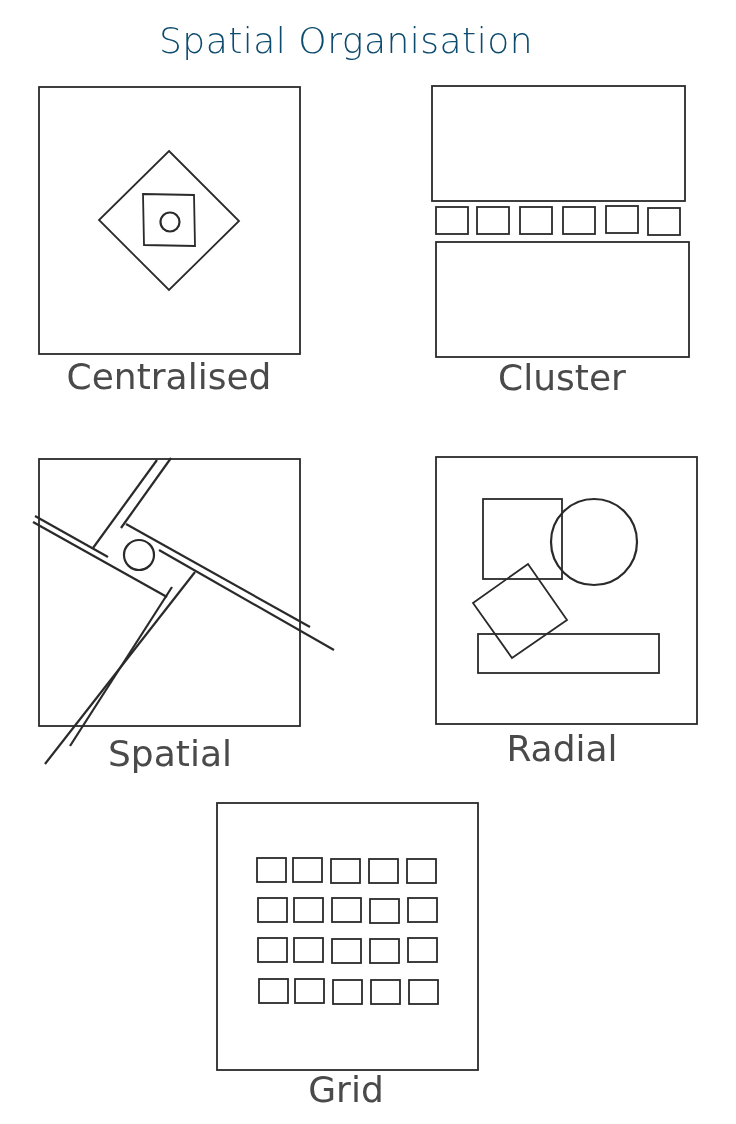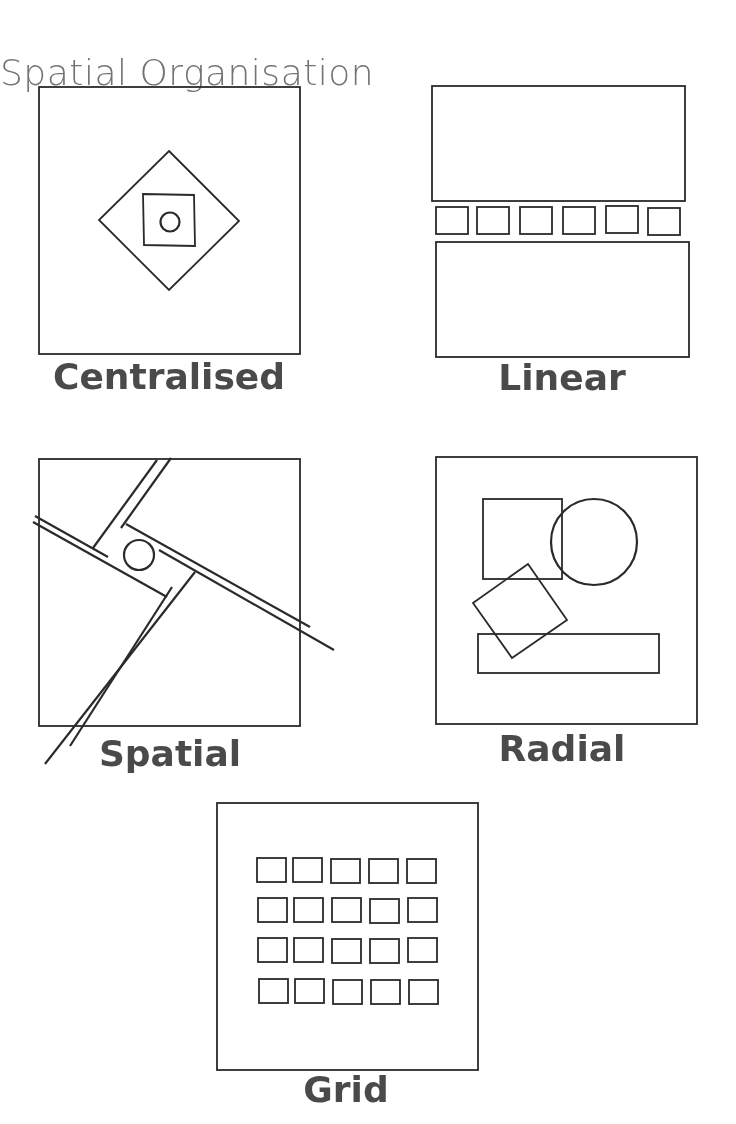--- a/index.html
+++ b/index.html
@@ -1,24 +1,24 @@
 <!DOCTYPE html>
 <html><head>
   <meta charset="utf-8">
   <style>
     html, body { margin: 0; padding: 0; background: #ffffff; }
     body { width: 736px; height: 1124px; position: relative; overflow: hidden; }
     .title {
       position: absolute; left: 0; top: 20px; width: 692px;
-      font-family: "DejaVu Sans", sans-serif;
-      font-weight: 200; font-size: 36px; color: #737373; letter-spacing: 0.5px; margin-top: 32px;
+      text-align: center; font-family: "DejaVu Sans", sans-serif;
+      font-weight: 200; font-size: 36px; color: #0c4a6e; letter-spacing: 0.5px;
     }
     .label {
       position: absolute; font-family: "DejaVu Sans", sans-serif;
-      font-weight: 700; font-size: 36px; color: #4a4a4a; text-align: center;
+      font-weight: 400; font-size: 36px; color: #4a4a4a; text-align: center;
       width: 300px;
     }
     svg.canvas { position: absolute; left: 0; top: 0; }
     .s { fill: none; stroke: #2a2a2a; stroke-width: 1.8; }
     .st { fill: none; stroke: #2a2a2a; stroke-width: 2.2; }
   </style>
 </head>
 <body>
 
 <div class="title">Spatial Organisation</div>
@@ -88,16 +88,16 @@
       <rect class="s" x="259" y="979" width="29" height="24"></rect>
       <rect class="s" x="295" y="979" width="29" height="24"></rect>
       <rect class="s" x="333" y="980" width="29" height="24"></rect>
       <rect class="s" x="371" y="980" width="29" height="24"></rect>
       <rect class="s" x="409" y="980" width="29" height="24"></rect>
     </g>
   </g>
 </svg>
 
 <div class="label" style="left:19px; top:356px;">Centralised</div>
-<div class="label" style="left:412px; top:357px;">Linear</div>
+<div class="label" style="left:412px; top:357px;">Cluster</div>
 <div class="label" style="left:20px; top:733px;">Spatial</div>
 <div class="label" style="left:412px; top:728px;">Radial</div>
 <div class="label" style="left:196px; top:1069px;">Grid</div>
 
 </body></html>

